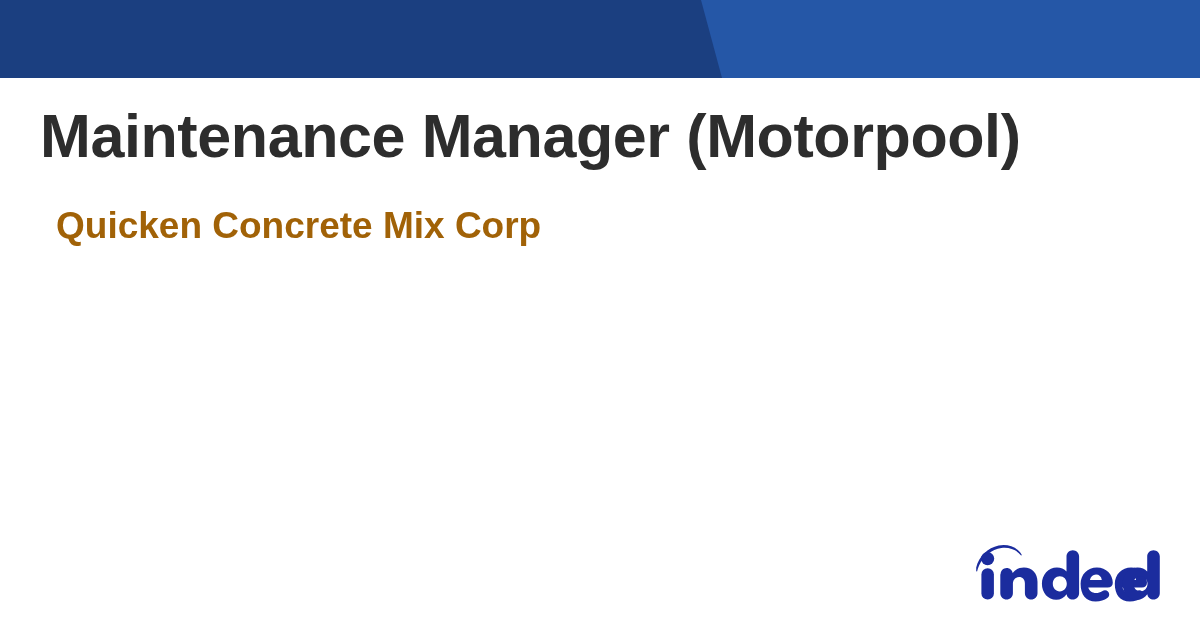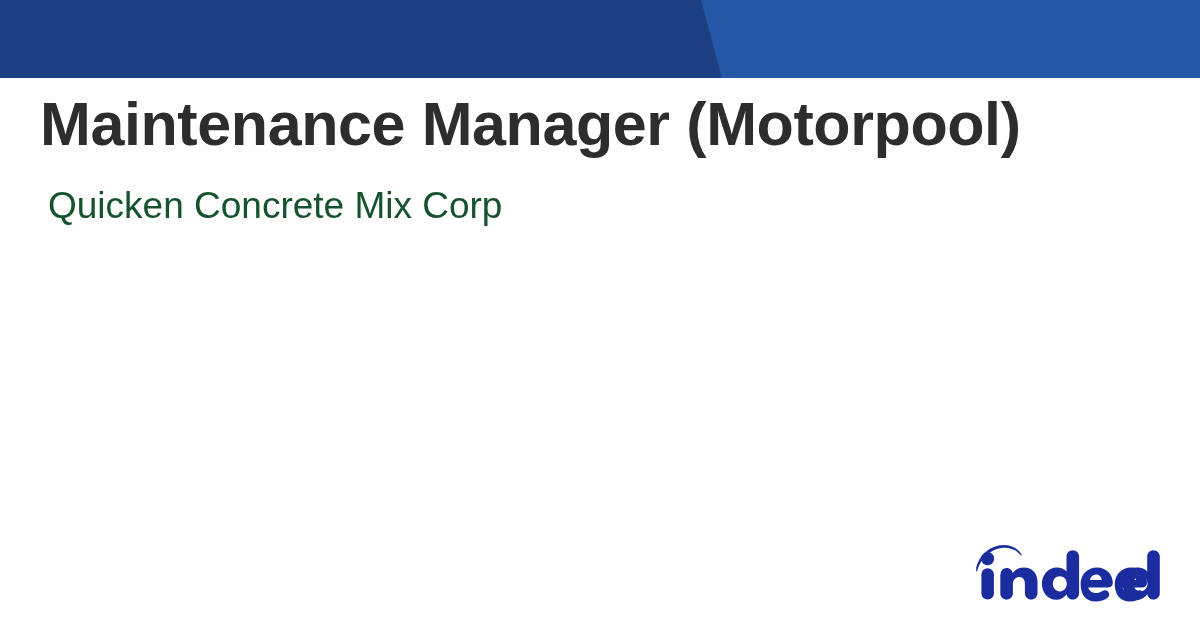--- a/index.html
+++ b/index.html
@@ -49,35 +49,35 @@
 
   
   .content {
     position: absolute;
     left: 40px;
     top: 78px;
     right: 40px;
   }
   .job-title {
     margin: 0;
-    padding-top: 12px;
+    padding-top: 24px;
     font-size: 61px;
     font-weight: 700;
     line-height: 1.12;
     letter-spacing: -0.4px;
     color: #2d2d2d;
     white-space: nowrap;
   }
   .company-name {
-    margin: 8px;
+    margin: 16px;
     padding-top: 18px;
     font-size: 37px;
-    font-weight: 400;
+    font-weight: 700;
     line-height: 1.2;
-    color: #14532d;
+    color: #a16207;
     white-space: nowrap;
   }
 
   
   .logo {
     position: absolute;
     right: 40px;
     bottom: 28px;
     width: 186px;
     height: 62px;

